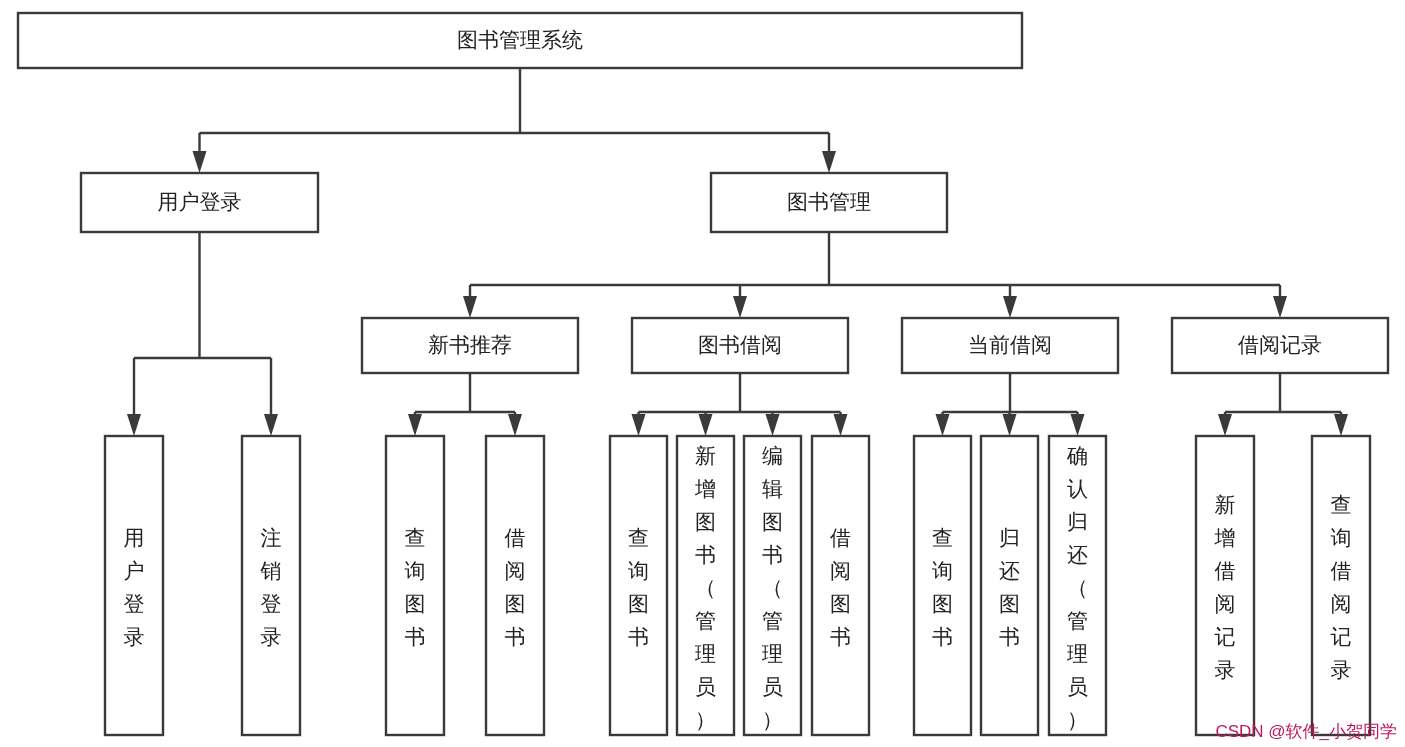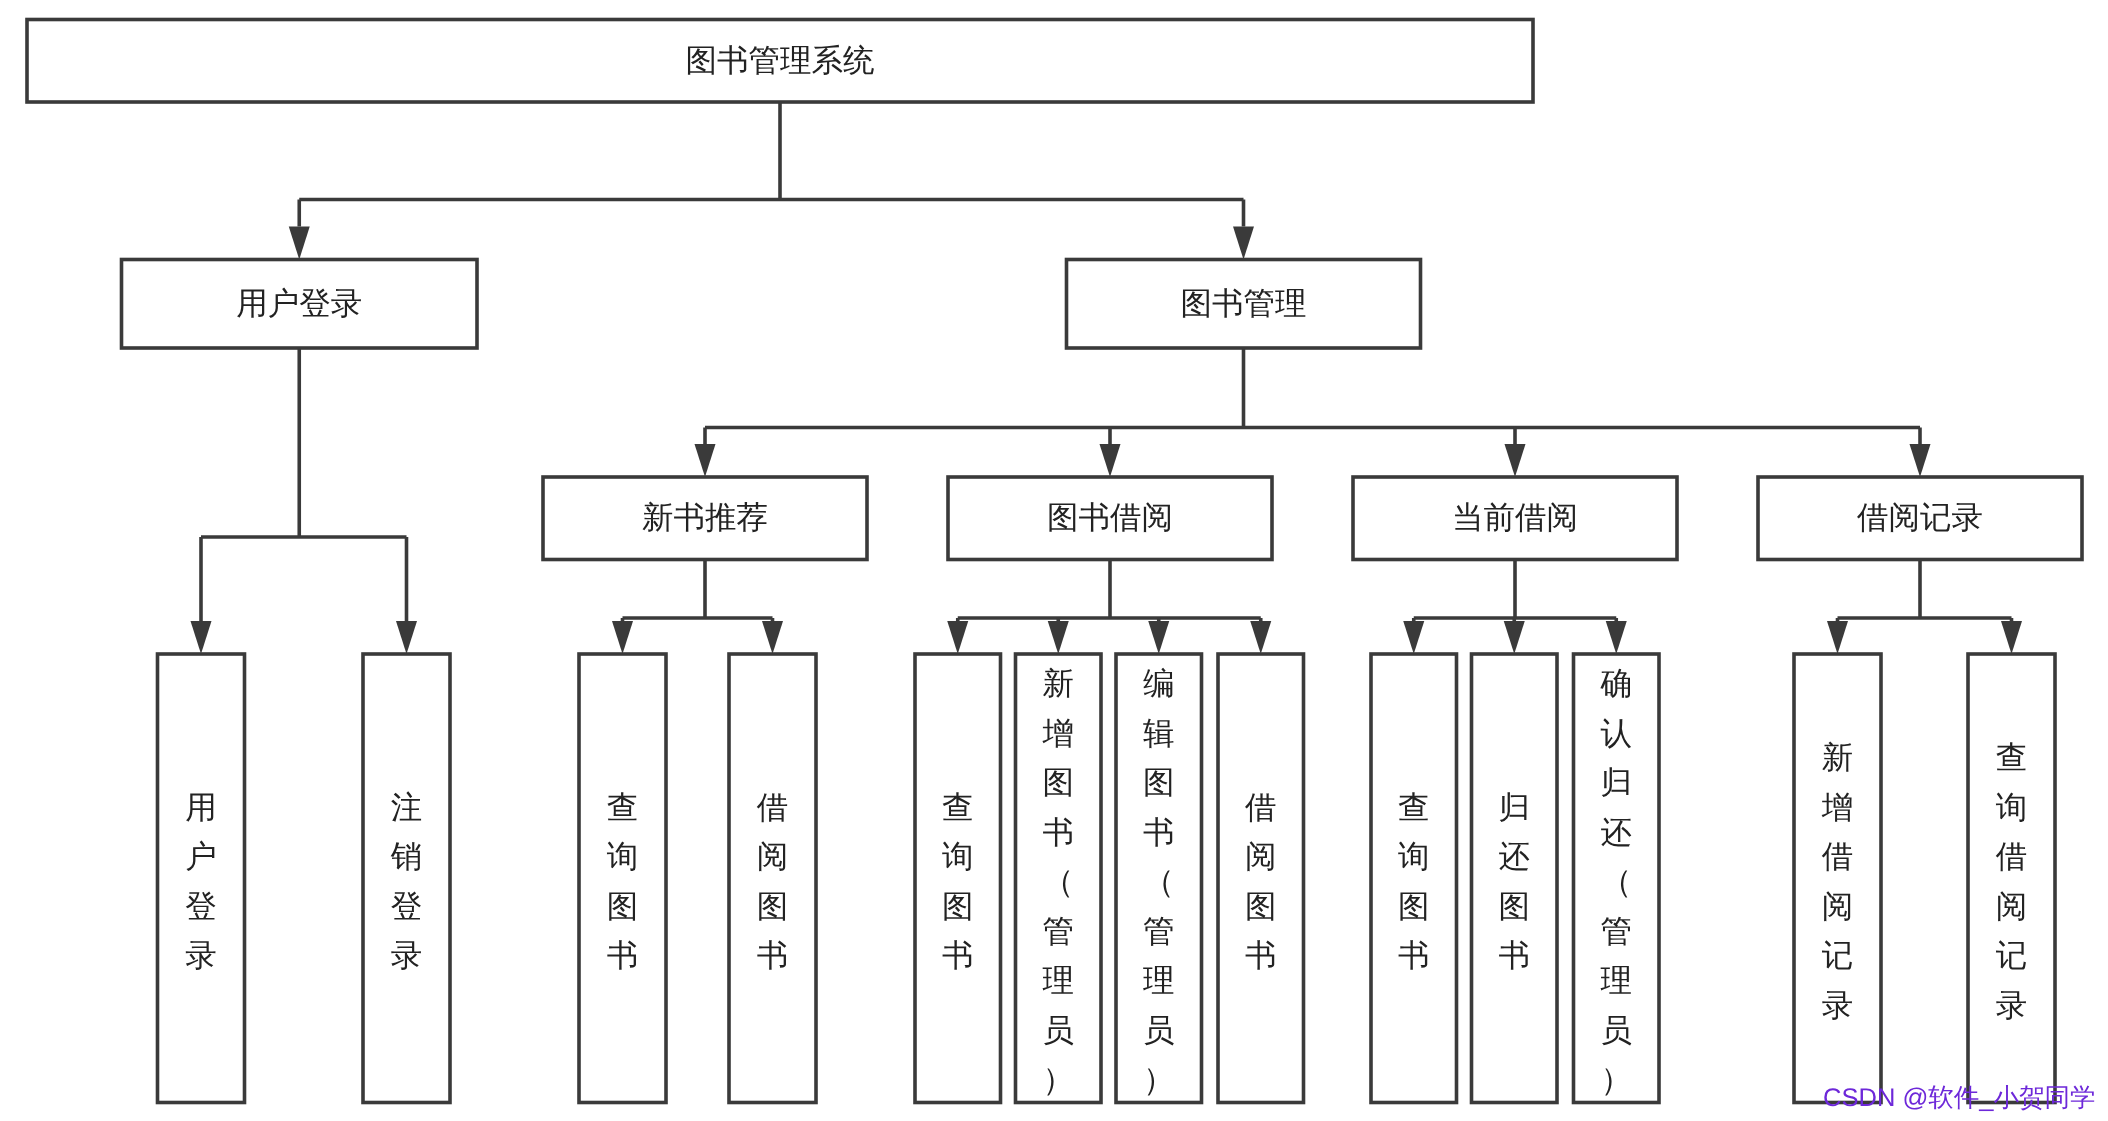--- a/index.html
+++ b/index.html
@@ -52,21 +52,21 @@
     font-family: "Liberation Sans", "DejaVu Sans", sans-serif;
     font-size: 21px;
     text-anchor: middle;
   }
   .watermark {
     position: absolute;
     right: 8px;
     bottom: 4px;
     font-family: "Liberation Sans", "DejaVu Sans", sans-serif;
     font-size: 17px;
-    color: #6d28d9;
+    color: #be185d;
     white-space: nowrap;
     user-select: none;
   }
 </style>
 </head>
 <body>
 
 <div id="diagram-root">
   <svg class="diagram-canvas" viewBox="0 0 1405 747">
     <g id="edge-layer">

